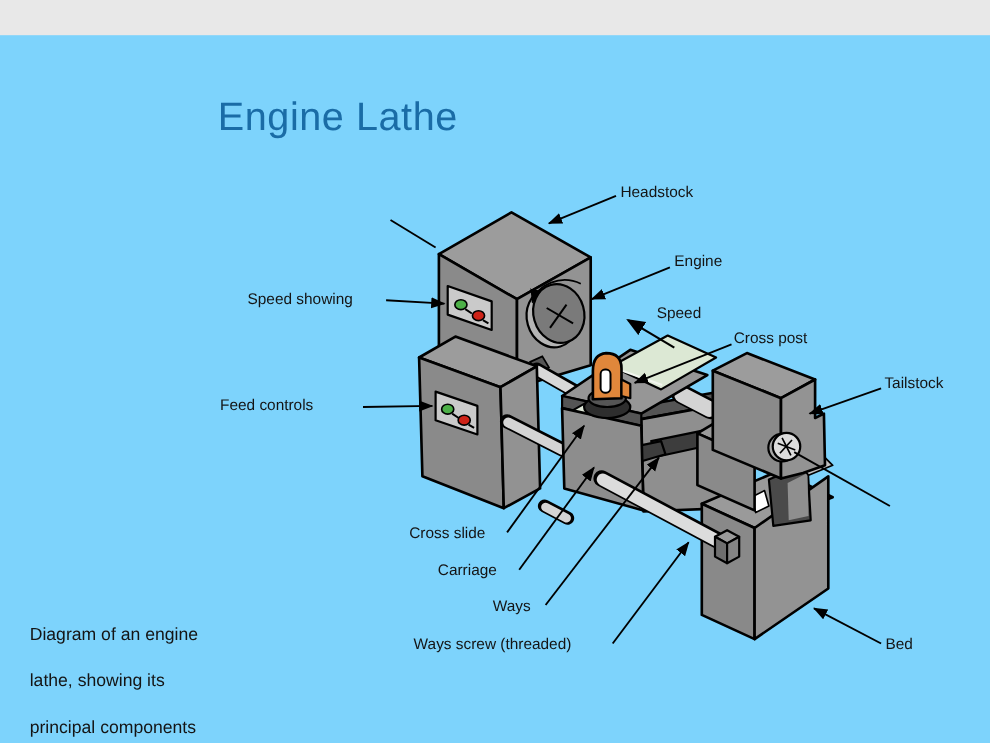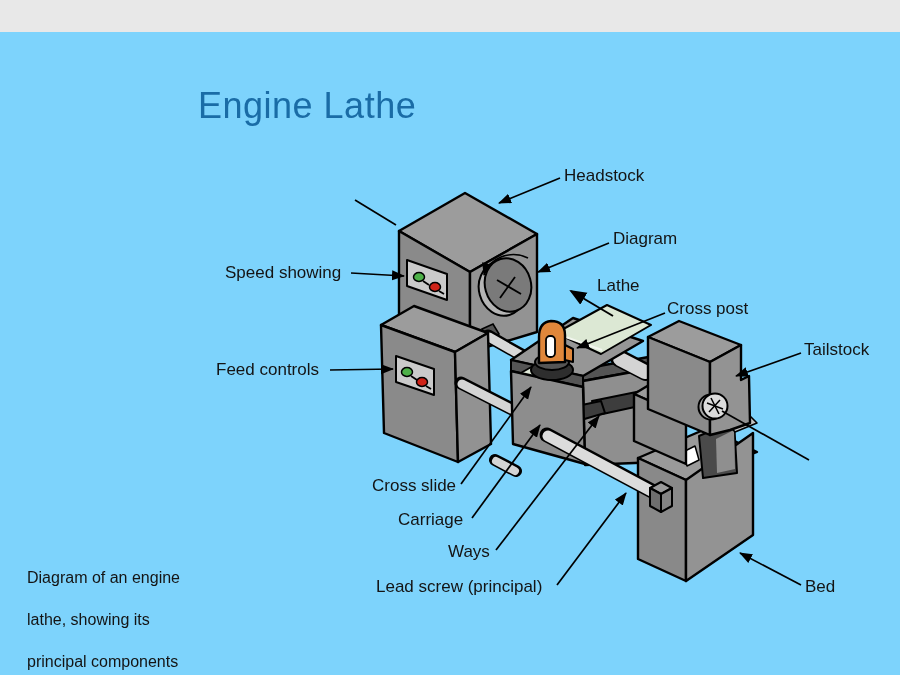--- a/index.html
+++ b/index.html
@@ -10,29 +10,29 @@
   #machine-svg{position:absolute;left:0;top:0;width:900px;height:675px;}
   .slide-title{
     position:absolute;left:198px;top:53px;font-size:36px;font-weight:400;
     color:#1a6ca6;letter-spacing:0.5px;white-space:nowrap;
   }
   .caption{
     position:absolute;left:27px;top:525px;width:176px;
     font-size:16px;line-height:42px;color:#141414;
   }
   .lbl{
-    position:absolute;font-size:17px;color:#141414;white-space:nowrap;
+    position:absolute;font-size:14px;color:#141414;white-space:nowrap;
   }
   .lbl-headstock{left:564px;top:134px;}
   .lbl-spindle{left:613px;top:197px;}
   .lbl-feed{left:597px;top:244px;}
   .lbl-tool-post{left:667px;top:267px;}
   .lbl-tailstock{left:804px;top:308px;}
   .lbl-speed-controls{left:225px;top:231px;}
-  .lbl-feed-controls{left:216px;top:328px;}
+  .lbl-feed-controls{left:200px;top:328px;}
   .lbl-cross-slide{left:372px;top:444px;}
   .lbl-carriage{left:398px;top:478px;}
   .lbl-ways{left:448px;top:510px;}
   .lbl-lead-screw{left:376px;top:545px;}
   .lbl-bed{left:805px;top:545px;}
 </style>
 </head>
 <body>
 
 <div id="slide">
@@ -185,27 +185,27 @@
       <line x1="330" y1="338" x2="393" y2="337" marker-end="url(#ah)"></line>
       <line x1="461" y1="452" x2="531" y2="355" marker-end="url(#ah)"></line>
       <line x1="472" y1="486" x2="540" y2="393" marker-end="url(#ah)"></line>
       <line x1="496" y1="518" x2="599" y2="384" marker-end="url(#ah)"></line>
       <line x1="557" y1="553" x2="626" y2="461" marker-end="url(#ah)"></line>
       <line x1="801" y1="553" x2="740" y2="521" marker-end="url(#ah)"></line>
     </g>
   </svg>
 
   <div class="lbl lbl-headstock">Headstock</div>
-  <div class="lbl lbl-spindle">Diagram</div>
-  <div class="lbl lbl-feed">Lathe</div>
+  <div class="lbl lbl-spindle">Engine</div>
+  <div class="lbl lbl-feed">Speed</div>
   <div class="lbl lbl-tool-post">Cross post</div>
   <div class="lbl lbl-tailstock">Tailstock</div>
   <div class="lbl lbl-speed-controls">Speed showing</div>
   <div class="lbl lbl-feed-controls">Feed controls</div>
   <div class="lbl lbl-cross-slide">Cross slide</div>
   <div class="lbl lbl-carriage">Carriage</div>
   <div class="lbl lbl-ways">Ways</div>
-  <div class="lbl lbl-lead-screw">Lead screw (principal)</div>
+  <div class="lbl lbl-lead-screw">Ways screw (threaded)</div>
   <div class="lbl lbl-bed">Bed</div>
 
   <div class="caption">Diagram of an engine lathe, showing its principal components</div>
 
 </div>
 
 </body></html>

